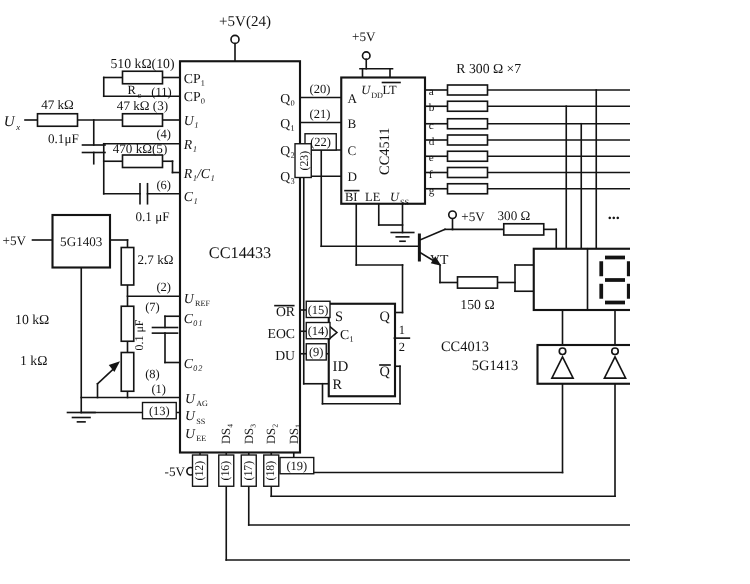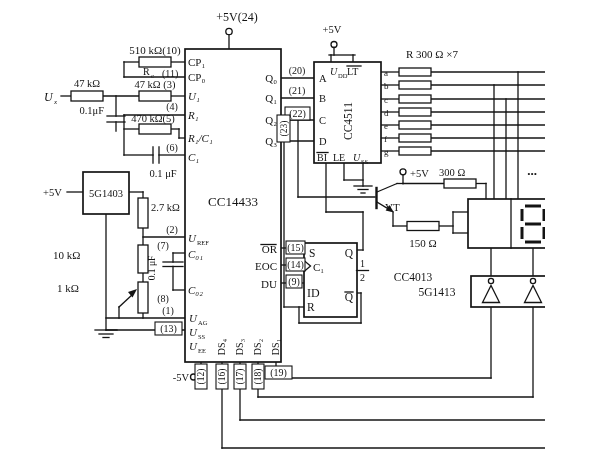--- a/index.html
+++ b/index.html
@@ -1,16 +1,16 @@
 <!DOCTYPE html>
 <html><head>
 <meta charset="utf-8">
 <style>
   html,body{margin:0;padding:0;background:#fff;}
-  #stage{width:504px;height:467px;background:#fff;position:relative;overflow:hidden;margin-left:41px;}
+  #stage{width:504px;height:467px;background:#fff;position:relative;overflow:hidden;}
   svg{display:block;}
   text{font-family:"Liberation Serif","DejaVu Serif",serif;fill:#141414;}
   .t9{font-size:9px}.t95{font-size:9.5px}.t10{font-size:10px}.t105{font-size:10.5px}
   .t11{font-size:11px}.t115{font-size:11.5px}.t12{font-size:12px}.t13{font-size:13px}
   .sub{font-size:7px}.sub65{font-size:6.5px}
   .it{font-style:italic}.mid{text-anchor:middle}.end{text-anchor:end}.b{font-weight:bold}
   .w{stroke:#141414;stroke-width:1.3;fill:none;stroke-linecap:square}
   .chip{stroke:#141414;stroke-width:1.7;fill:#fff}
   .res{stroke:#141414;stroke-width:1.3;fill:#fff}
   .box{stroke:#141414;stroke-width:1.1;fill:#fff}

